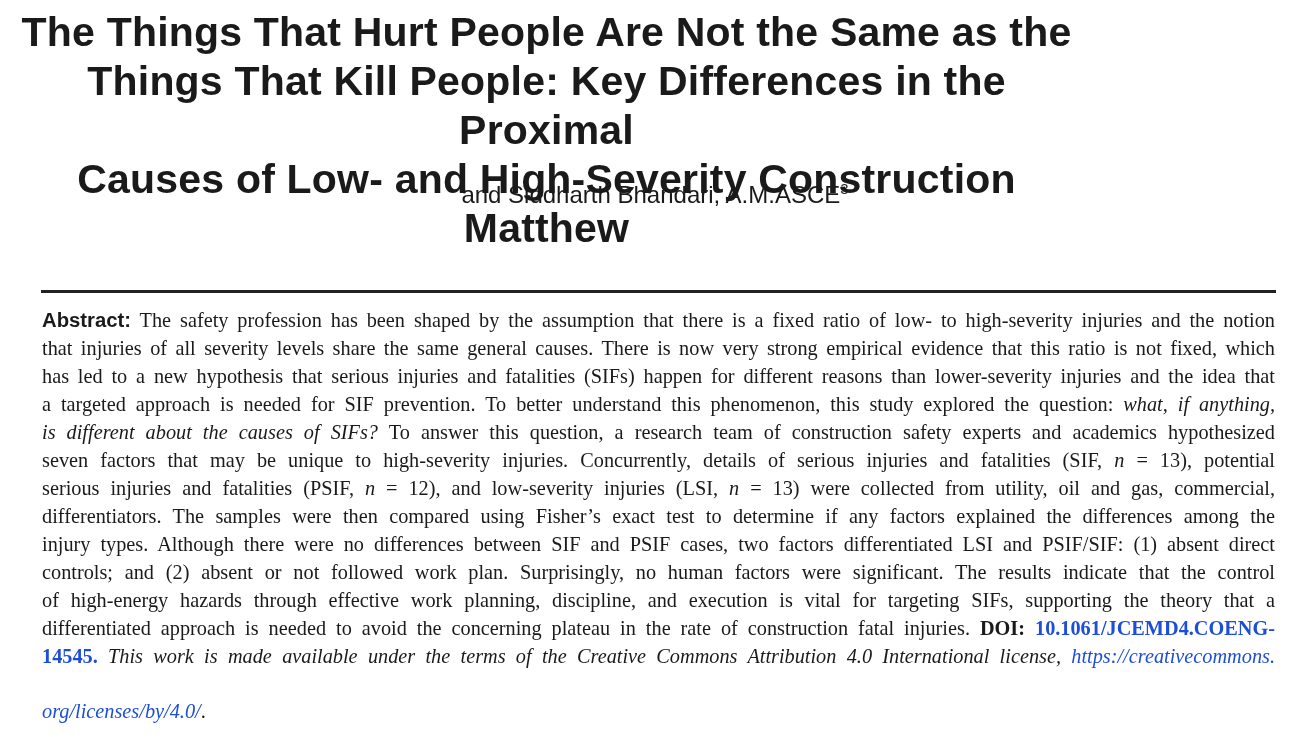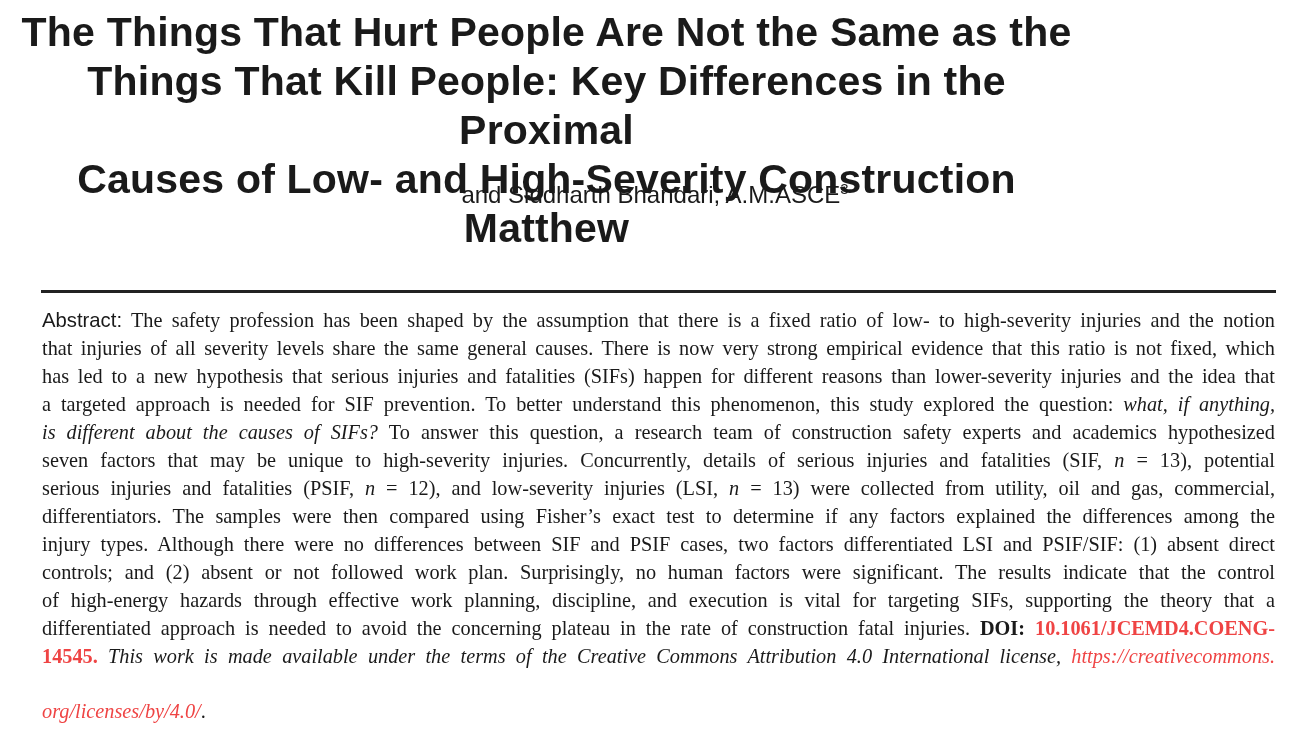--- a/index.html
+++ b/index.html
@@ -25,24 +25,24 @@
     background: #222222;
   }
   .abstract {
     position: absolute; left: 42px; top: 306px; width: 1233px;
     font-family: "Liberation Serif", serif;
     font-size: 20.3px; line-height: 28px; color: #1a1a1a;
     text-align: justify;
   }
   .abstract .line { display: block; text-align: justify; text-align-last: justify; white-space: nowrap; overflow: visible; }
   .abstract .line.last { text-align-last: left; margin-top: 27px; }
-  .label { font-family: "Liberation Sans", sans-serif; font-weight: normal; }
+  .label { font-family: "Liberation Sans", sans-serif; font-weight: bold; }
   .it { font-style: italic; }
   .b { font-weight: bold; }
-  .link { color: #ef4444; }
+  .link { color: #1d4ed8; }
   .link.b { font-weight: bold; }
 </style>
 </head>
 <body>
 
 <div class="title">
   <span>The Things That Hurt People Are Not the Same as the</span>
   <span>Things That Kill People: Key Differences in the Proximal</span>
   <span>Causes of Low- and High-Severity Construction Matthew</span>
 </div>

